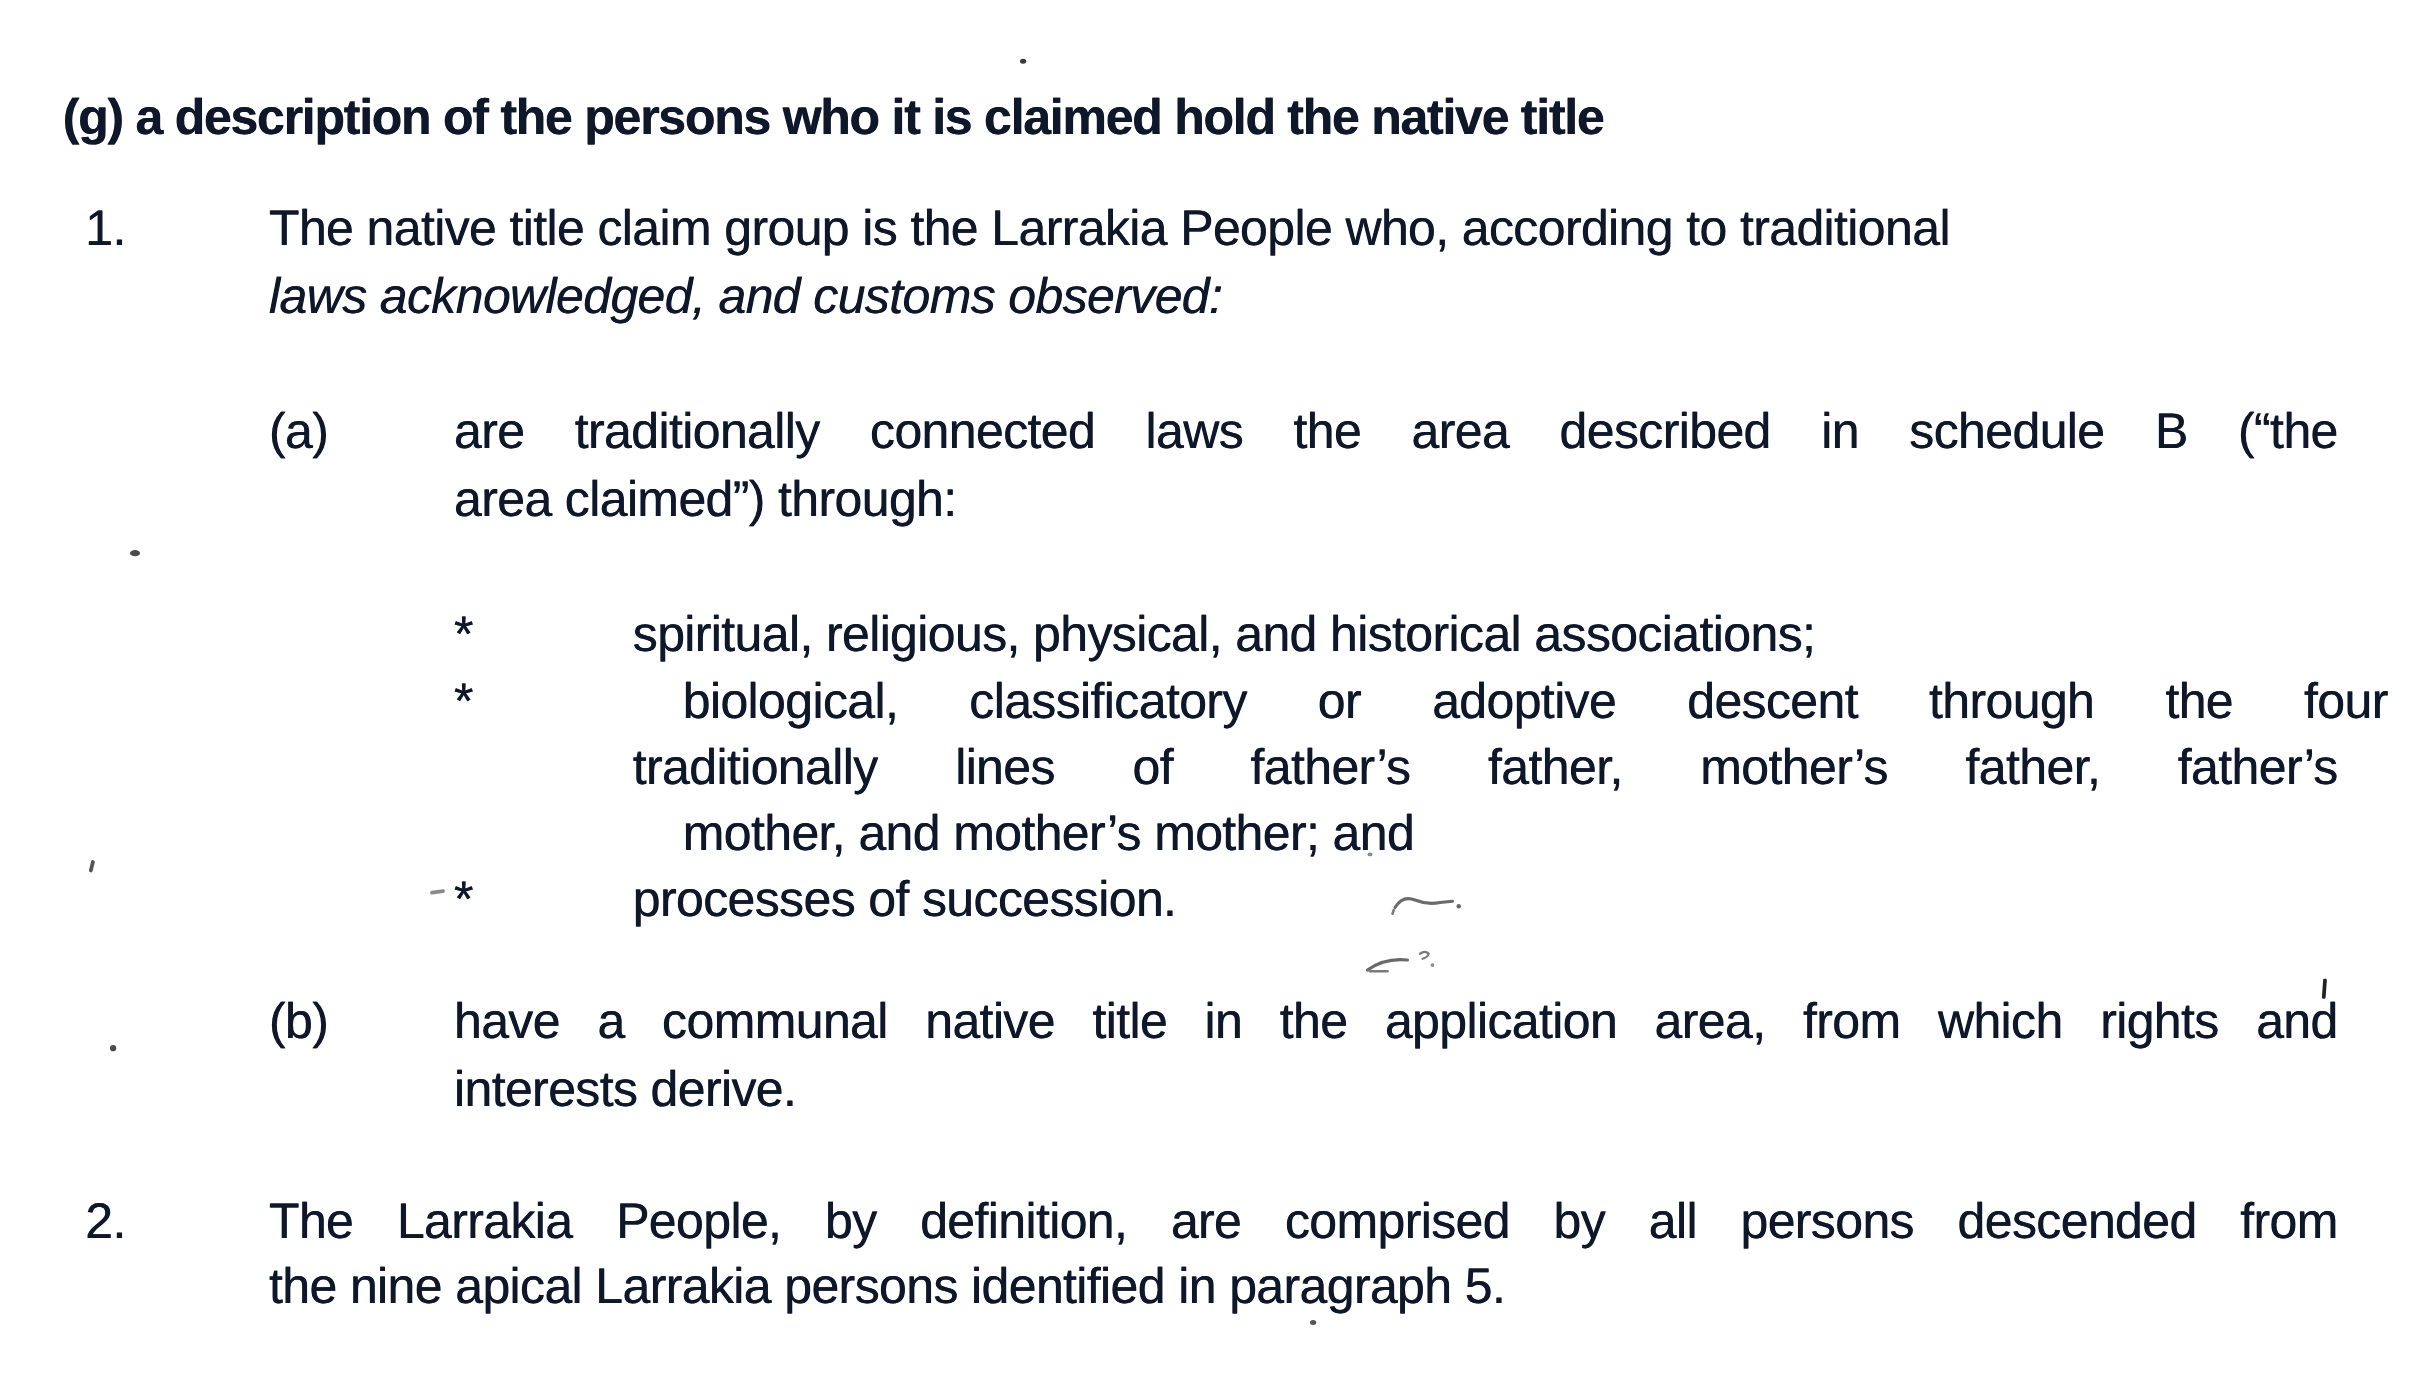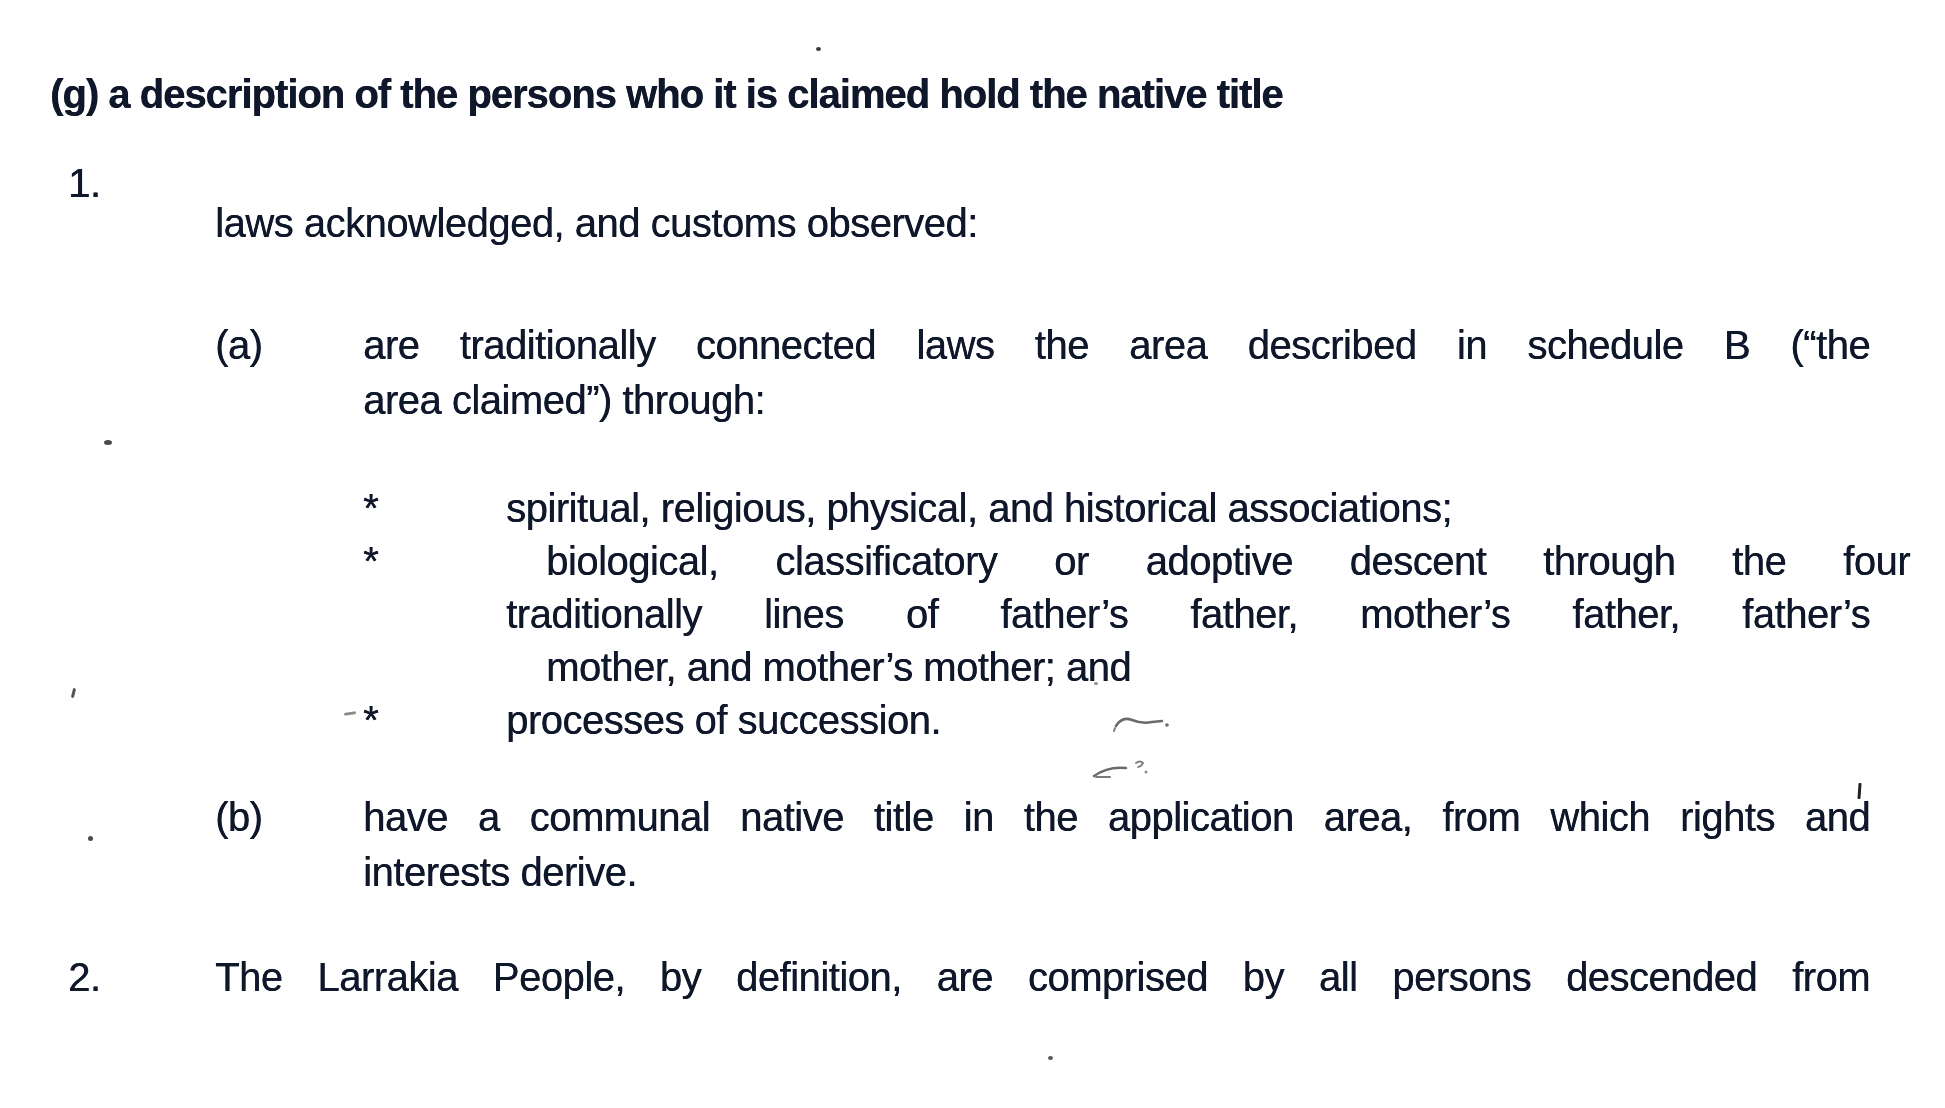--- a/index.html
+++ b/index.html
@@ -20,21 +20,22 @@
   svg.mark{overflow:visible;}
 </style>
 </head>
 <body>
 
 <div class="page">
 
   <div class="t heading" style="left:50px;top:70px;">(g) a description of the persons who it is claimed hold the native title</div>
 
   <div class="t" style="left:68px;top:156px;">1.</div>
-  <div class="t" style="left:215px;top:196px;">laws acknowledged, and customs observed:</div>
+  <div class="t" style="left:215px;top:156px;">The native title claim group is the Larrakia People who, according to traditional</div>
+  <div class="t" style="left:215px;top:210px;font-style:italic;">laws acknowledged, and customs observed:</div>
 
   <div class="t" style="left:215px;top:318px;">(a)</div>
   <div class="t just" style="left:363px;top:318px;width:1507px;">are traditionally connected laws the area described in schedule B (“the</div>
   <div class="t" style="left:363px;top:373px;">area claimed”) through:</div>
 
   <div class="t lh53" style="left:363px;top:482px;">*</div>
   <div class="t lh53" style="left:506px;top:482px;">spiritual, religious, physical, and historical associations;</div>
 
   <div class="t lh53" style="left:363px;top:535px;">*</div>
   <div class="t lh53 just" style="left:506px;top:535px;width:1364px;margin-left:40px;">biological, classificatory or adoptive descent through the four</div>
@@ -43,20 +44,21 @@
 
   <div class="t lh53" style="left:363px;top:694px;">*</div>
   <div class="t lh53" style="left:506px;top:694px;text-align:right;">processes of succession.</div>
 
   <div class="t" style="left:215px;top:790px;">(b)</div>
   <div class="t just" style="left:363px;top:790px;width:1507px;">have a communal native title in the application area, from which rights and</div>
   <div class="t" style="left:363px;top:845px;">interests derive.</div>
 
   <div class="t lh52" style="left:68px;top:951px;">2.</div>
   <div class="t lh52 just" style="left:215px;top:951px;width:1655px;">The Larrakia People, by definition, are comprised by all persons descended from</div>
+  <div class="t lh52" style="left:215px;top:1003px;">the nine apical Larrakia persons identified in paragraph 5.</div>
 
   <div class="mark" style="left:816px;top:47px;width:5px;height:4px;background:#3a3a3a;border-radius:50%;"></div>
   <div class="mark" style="left:104px;top:440px;width:8px;height:5px;background:#4a4a4a;border-radius:50%;"></div>
   <div class="mark" style="left:72px;top:688px;width:3px;height:10px;background:#555;transform:rotate(14deg);border-radius:2px;"></div>
   <div class="mark" style="left:88px;top:836px;width:5px;height:5px;background:#4a4a4a;border-radius:50%;"></div>
   <div class="mark" style="left:344px;top:712px;width:12px;height:3px;background:#8a8a8a;transform:rotate(-8deg);border-radius:2px;"></div>
   <div class="mark" style="left:1094px;top:682px;width:4px;height:3px;background:#8a8a8a;border-radius:50%;"></div>
   <div class="mark" style="left:1048px;top:1056px;width:5px;height:4px;background:#555;border-radius:50%;"></div>
   <div class="mark" style="left:1858px;top:783px;width:3px;height:16px;background:#222;transform:rotate(4deg);border-radius:1px;"></div>
 

